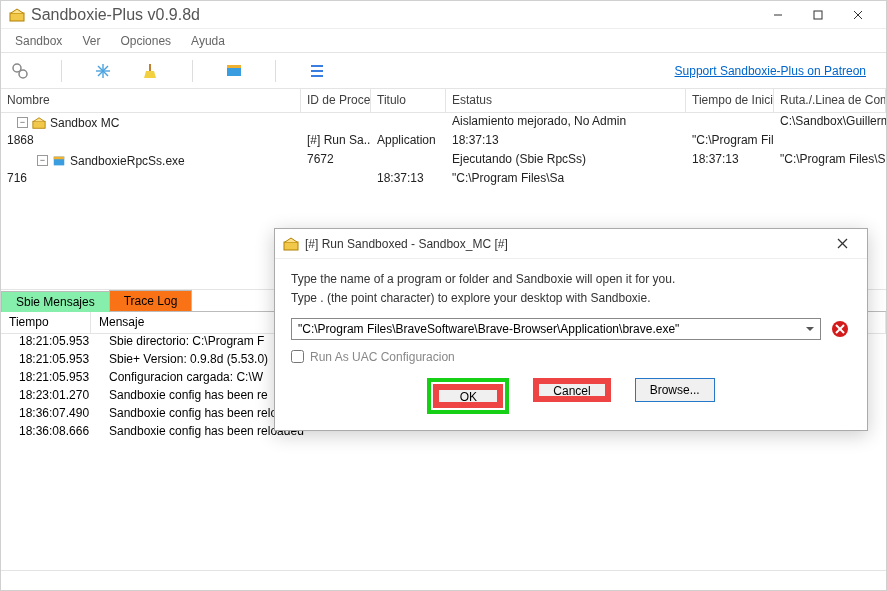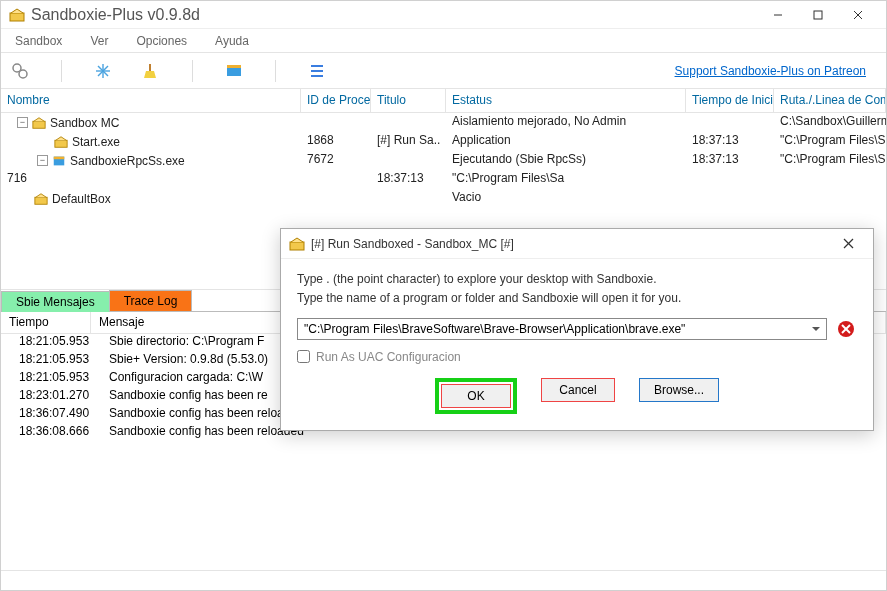--- a/index.html
+++ b/index.html
@@ -2,62 +2,62 @@
 <html><head>
 <meta charset="utf-8">
 <style>
 * { margin: 0; padding: 0; box-sizing: border-box; font-family: "Segoe UI", Tahoma, sans-serif; font-size: 12px; }
 body { background: #fff; width: 887px; height: 591px; overflow: hidden; position: relative; }
 .window { width: 100%; height: 100%; border: 1px solid #d0d0d0; display: flex; flex-direction: column; }
 .titlebar { height: 28px; display: flex; align-items: center; padding: 0 8px; background: #fff; border-bottom: 1px solid #eee; }
 .titlebar .icon { width: 16px; height: 16px; margin-right: 6px; }
 .titlebar .title { flex: 1; color: #555; font-size: 16px; }
 .winbtn { width: 40px; height: 28px; display: flex; align-items: center; justify-content: center; color: #666; cursor: pointer; }
-.menubar { height: 24px; display: flex; align-items: center; padding: 0 4px; gap: 8px; border-bottom: 1px solid #e4e4e4; }
+.menubar { height: 24px; display: flex; align-items: center; padding: 0 4px; gap: 0; border-bottom: 1px solid #e4e4e4; }
 .menuitem { padding: 2px 10px; color: #666; cursor: pointer; }
 .toolbar { height: 36px; display: flex; align-items: center; padding: 0 6px; gap: 22px; border-bottom: 1px solid #e4e4e4; }
 .tbtn { width: 26px; height: 26px; display: flex; align-items: center; justify-content: center; cursor: pointer; border-radius: 2px; }
 .tsep { width: 1px; height: 22px; background: #ddd; margin: 0 6px; }
 .tlink { margin-left: auto; color: #0066cc; text-decoration: underline; padding-right: 14px; font-size: 12px; }
 .tree-area { flex: 0 0 auto; overflow: hidden; border-bottom: 1px solid #e4e4e4; }
 .tree-header { display: grid; grid-template-columns: 300px 70px 75px 240px 88px 1fr; height: 24px; }
-.tree-header > div { padding: 4px 6px; border-right: 1px solid #e4e4e4; border-bottom: 1px solid #e4e4e4; color: #0369a1; background: #fff; white-space: nowrap; overflow: hidden; }
+.tree-header > div { padding: 4px 6px; border-right: 1px solid #e4e4e4; border-bottom: 1px solid #e4e4e4; color: #404040; background: #fff; white-space: nowrap; overflow: hidden; }
 .tree-body { height: 176px; overflow: hidden; }
 .tree-row { display: grid; grid-template-columns: 300px 70px 75px 240px 88px 1fr; height: 19px; }
 .tree-row > div { padding: 1px 6px; white-space: nowrap; overflow: hidden; color: #222; }
 .name-cell { display: flex; align-items: center; gap: 4px; }
 .expander { width: 11px; height: 11px; border: 1px solid #999; display: inline-flex; align-items: center; justify-content: center; font-size: 9px; color: #555; line-height: 1; cursor: pointer; background: #fff; }
 .ind { display: inline-block; }
 .box-icon { width: 14px; height: 14px; }
 .tabs { display: flex; border-bottom: 1px solid #bbb; background: #fff; }
 .tab { padding: 3px 14px; border: 1px solid #bbb; border-bottom: none; margin-right: -1px; cursor: pointer; background: #f97316; }
 .tab.active { background: #86efac; position: relative; top: 1px; }
 .log-area { flex: 1; overflow: hidden; }
 .log-header { display: grid; grid-template-columns: 90px 1fr; height: 22px; }
 .log-header > div { padding: 3px 8px; border-right: 1px solid #e4e4e4; border-bottom: 1px solid #e4e4e4; }
 .log-body { }
 .log-row { display: grid; grid-template-columns: 90px 1fr; height: 18px; }
 .log-row > div { padding: 0 8px 0 18px; white-space: nowrap; overflow: hidden; }
 .statusbar { height: 20px; border-top: 1px solid #e4e4e4; }
 
-.dialog-mask { position: absolute; left: 280px; top: 228px; width: 594px; background: #fff; border: 1px solid #aaa; box-shadow: 0 4px 18px rgba(0,0,0,0.2); }
+.dialog-mask { position: absolute; left: 274px; top: 228px; width: 594px; background: #fff; border: 1px solid #aaa; box-shadow: 0 4px 18px rgba(0,0,0,0.2); }
 .dialog-title { height: 30px; display: flex; align-items: center; padding: 0 8px; border-bottom: 1px solid #eee; }
 .dialog-title .icon { width: 16px; height: 16px; margin-right: 6px; }
 .dialog-title .t { flex: 1; font-size: 12px; color: #333; }
 .dialog-close { width: 34px; height: 28px; display: flex; align-items: center; justify-content: center; cursor: pointer; font-size: 14px; }
 .dialog-body { padding: 12px 16px 16px; }
 .dlg-txt { color: #333; line-height: 1.45; margin-bottom: 2px; }
 .dlg-row { display: flex; align-items: center; gap: 8px; margin-top: 10px; }
 .dlg-combo { flex: 1; height: 22px; border: 1px solid #888; padding: 0 20px 0 6px; background: #fff; position: relative; display: flex; align-items: center; }
 .dlg-combo::after { content: ""; position: absolute; right: 6px; top: 8px; border: 4px solid transparent; border-top-color: #555; }
 .dlg-del { width: 22px; height: 22px; display: flex; align-items: center; justify-content: center; cursor: pointer; }
 .chk { display: flex; align-items: center; gap: 6px; margin-top: 10px; color: #888; }
 .chk input { width: 13px; height: 13px; }
 .btnrow { display: flex; justify-content: center; gap: 24px; margin-top: 14px; }
-.btn { min-width: 74px; height: 24px; border: 1px solid #ef4444; background: #f0f0f0; cursor: pointer; padding: 0 14px; }
+.btn { min-width: 74px; height: 24px; border: 6px solid #ef4444; background: #f0f0f0; cursor: pointer; padding: 0 14px; }
 .btn.browse { border: 1px solid #2477c9; color: #000; }
 .ok-highlight { border: 4px solid #16d016; padding: 2px; display: inline-block; }
 .ok-highlight .btn { min-width: 70px; }
 </style>
 </head>
 <body>
 
 <div class="window">
 
   <div class="titlebar">
@@ -157,29 +157,20 @@
               </svg></span>
             <span>Sandbox MC</span>
           </div>
           <div></div>
           <div></div>
           <div>Aislamiento mejorado, No Admin</div>
           <div></div>
           <div>C:\Sandbox\Guillerm</div>
         </div>
         <div class="tree-row">
-          <div class="name-cell">
-            <span class="ind" style="width: 26px;"></span>
-            <span style="width: 13px; display: inline-block;"></span>
-            <span class="box-icon"><svg width="14" height="14" viewBox="0 0 16 16">
-                <rect x="1" y="6" width="14" height="8" fill="#f2c84b" stroke="#b08000"></rect>
-                <path d="M2 6 L8 2 L14 6" fill="#ffe08a" stroke="#b08000"></path>
-              </svg></span>
-            <span>Start.exe</span>
-          </div>
           <div>1868</div>
           <div>[#] Run Sa..</div>
           <div>Application</div>
           <div>18:37:13</div>
           <div>"C:\Program Files\Sa</div>
         </div>
         <div class="tree-row">
           <div class="name-cell">
             <span class="ind" style="width: 26px;"></span>
             <span class="expander">−</span>
@@ -194,36 +185,20 @@
           <div>Ejecutando (Sbie RpcSs)</div>
           <div>18:37:13</div>
           <div>"C:\Program Files\Sa</div>
         </div>
         <div class="tree-row">
           <div>716</div>
           <div></div>
           <div>18:37:13</div>
           <div>"C:\Program Files\Sa</div>
         </div>
-        <div class="tree-row">
-          <div class="name-cell">
-            <span class="ind" style="width: 6px;"></span>
-            <span style="width: 13px; display: inline-block;"></span>
-            <span class="box-icon"><svg width="14" height="14" viewBox="0 0 16 16">
-                <rect x="1" y="6" width="14" height="8" fill="#f2c84b" stroke="#b08000"></rect>
-                <path d="M2 6 L8 2 L14 6" fill="#ffe08a" stroke="#b08000"></path>
-              </svg></span>
-            <span>DefaultBox</span>
-          </div>
-          <div></div>
-          <div></div>
-          <div>Vacio</div>
-          <div></div>
-          <div></div>
-        </div>
       </div>
   </div>
 
   <div class="tabs">
     <div class="tab active">Sbie Mensajes</div>
     <div class="tab">Trace Log</div>
   </div>
 
   <div class="log-area">
     <div class="log-header">
@@ -271,22 +246,22 @@
     </span>
     <span class="t">[#] Run Sandboxed - Sandbox_MC [#]</span>
     <div class="dialog-close">
       <svg width="11" height="11">
           <line x1="1" y1="1" x2="10" y2="10" stroke="#333" stroke-width="1.2"></line>
           <line x1="10" y1="1" x2="1" y2="10" stroke="#333" stroke-width="1.2"></line>
         </svg>
     </div>
   </div>
   <div class="dialog-body">
+    <div class="dlg-txt">Type the name of a program or folder and Sandboxie will open it for you.</div>
     <div class="dlg-txt">Type  .  (the point character) to explore your desktop with Sandboxie.</div>
-    <div class="dlg-txt">Type the name of a program or folder and Sandboxie will open it for you.</div>
     <div class="dlg-row">
       <div class="dlg-combo">
         <span>"C:\Program Files\BraveSoftware\Brave-Browser\Application\brave.exe"</span>
       </div>
       <div class="dlg-del">
         <svg width="18" height="18" viewBox="0 0 18 18">
             <circle cx="9" cy="9" r="8" fill="#d31b1b"></circle>
             <line x1="5" y1="5" x2="13" y2="13" stroke="#fff" stroke-width="2"></line>
             <line x1="13" y1="5" x2="5" y2="13" stroke="#fff" stroke-width="2"></line>
           </svg>

